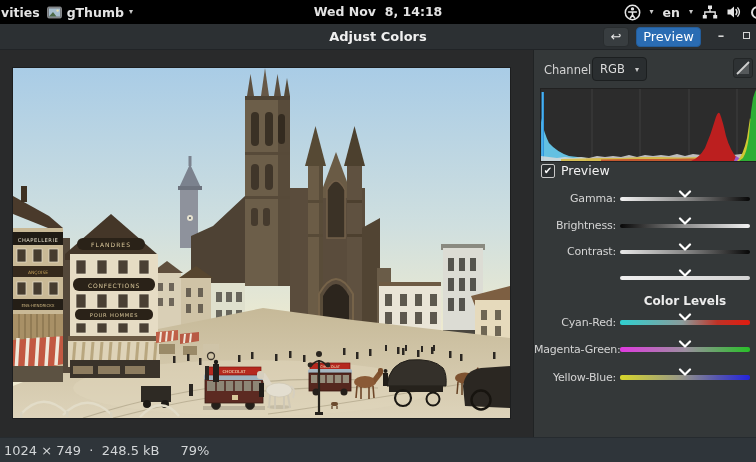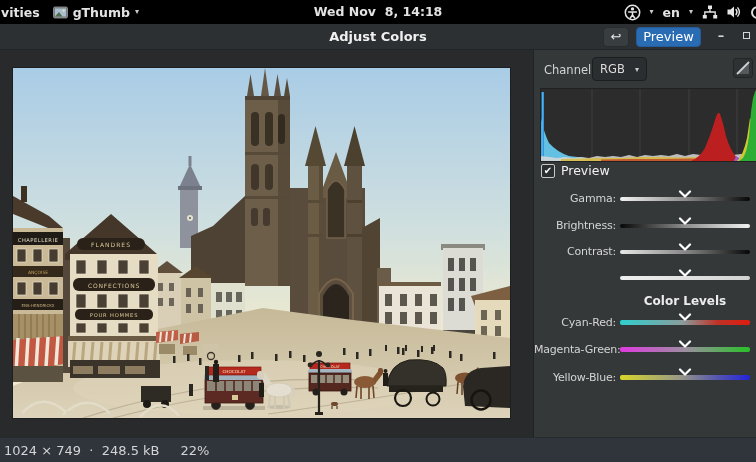--- a/index.html
+++ b/index.html
@@ -3,21 +3,21 @@
 <meta charset="utf-8">
 <style>
   * { margin:0; padding:0; box-sizing:border-box; }
   body { font-family:"DejaVu Sans","Liberation Sans",sans-serif; background:#000; }
   #screen { position:relative; width:756px; height:462px; overflow:hidden; background:#4d7c0f; }
 
   
   .topbar { position:absolute; left:0; top:0; width:756px; height:24px; background:#000; color:#e3e3e3;
             font-size:12.5px; font-weight:bold; }
   .tb-left { position:absolute; left:0; top:0; height:24px; display:flex; align-items:center; gap:7px; padding-left:1px; }
-  .tb-app { display:flex; align-items:center; gap:5px; margin-left:6px; }
+  .tb-app { display:flex; align-items:center; gap:5px; margin-left:0; }
   .tb-clock { position:absolute; left:50%; top:0; transform:translateX(-50%); line-height:24px; white-space:pre; }
   .tb-right { position:absolute; right:0; top:0; height:24px; display:flex; align-items:center; gap:9px; padding-right:0; }
   .caret { font-size:8px; color:#c9c9c9; line-height:24px; }
   .power-circle { width:13px; height:13px; border:2px solid #dedede; border-radius:50%; margin-right:-8px; flex:none; }
 
   
   .headerbar { position:absolute; left:0; top:24px; width:756px; height:26px; background:#2c3033; border-bottom:1px solid #212427; }
   .hb-title { position:absolute; left:0; top:0; width:756px; text-align:center; line-height:25px;
               font-size:13px; font-weight:bold; color:#f0f0f0; }
   .undo-btn { position:absolute; left:603px; top:3px; width:26px; height:20px; background:#383d40;
@@ -516,16 +516,16 @@
           <svg class="handle" width="14" height="8" viewBox="0 0 14 8">
               <polyline points="2,1.5 7,6.5 12,1.5" fill="none" stroke="#fff" stroke-width="2.2" stroke-linecap="round" stroke-linejoin="round"></polyline>
             </svg>
         </div>
       </div>
     </div>
   </div>
 
   <div class="statusbar">
     <span class="sb-size">1024 × 749  ·  248.5 kB</span>
-    <span class="sb-zoom">22%</span>
+    <span class="sb-zoom">79%</span>
   </div>
 
 </div>
 
 </body></html>

